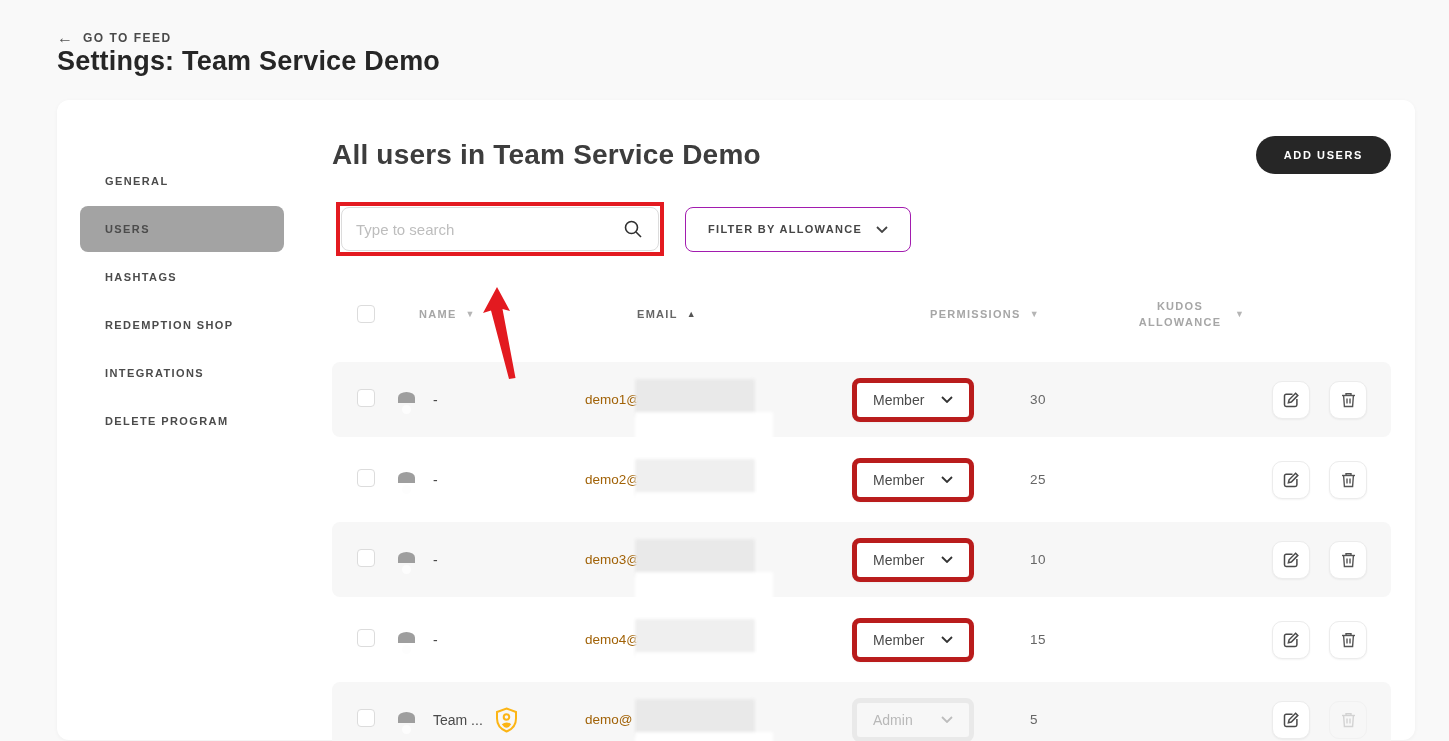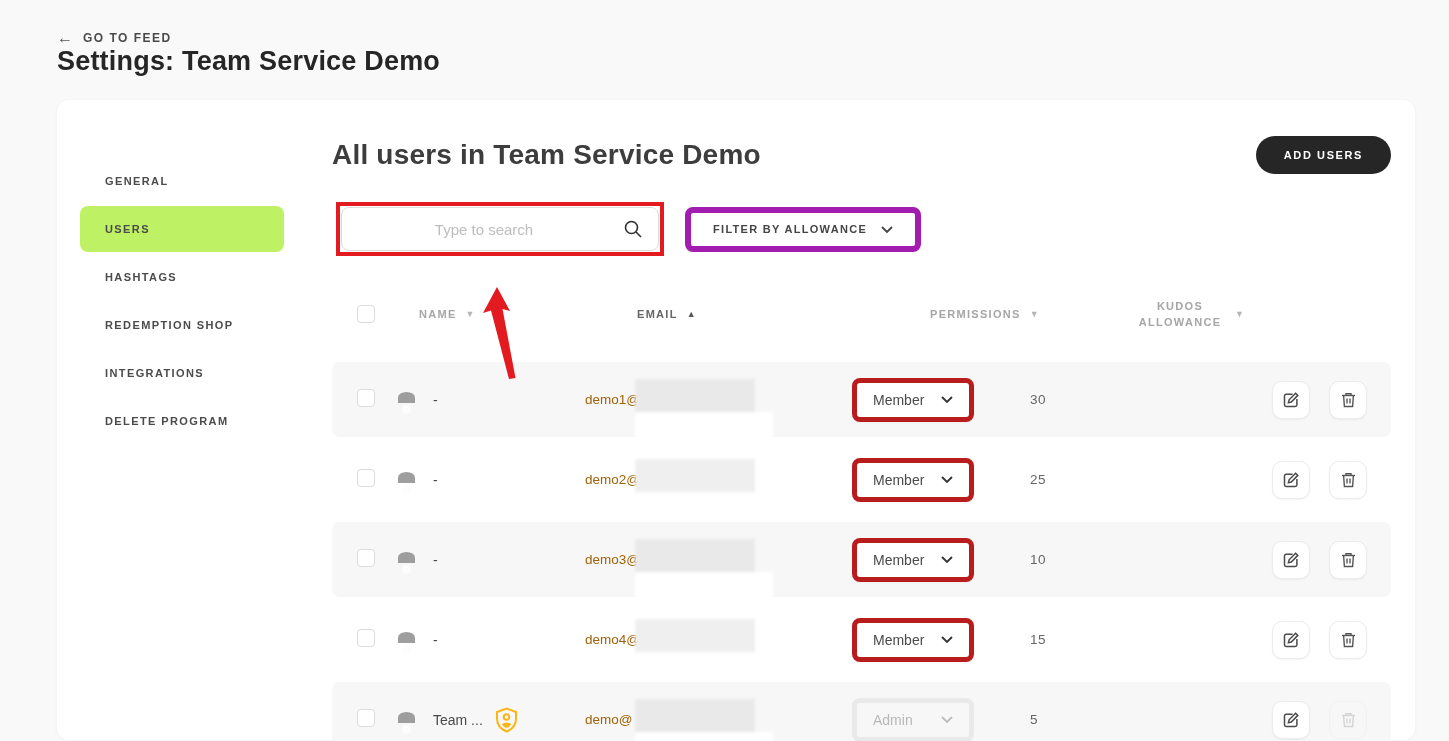--- a/index.html
+++ b/index.html
@@ -16,41 +16,41 @@
   
   .card { position:relative; margin:23px 34px 0 57px; width:1358px; height:640px;
     background:#fff; border-radius:12px; box-shadow:0 1px 4px rgba(0,0,0,0.04);
     display:flex; padding-top:34px; }
 
   
   .sidebar { width:275px; flex:0 0 275px; padding:24px 0 0 23px; }
   .side-item { width:204px; height:46px; display:flex; align-items:center; padding:0 25px;
     border-radius:8px; margin-bottom:2px; font-size:11px; font-weight:bold;
     letter-spacing:1.4px; color:#4b4b4b; cursor:pointer; }
-  .side-item.active { background:#bef264; }
+  .side-item.active { background:#a3a3a3; }
 
   
   .main { flex:1; padding-right:24px; }
   .main-header { display:flex; align-items:center; justify-content:space-between;
     width:1059px; margin-top:2px; }
   .main-heading { font-size:28px; font-weight:bold; color:#3d3d3d; letter-spacing:0.2px; }
   .add-users-btn { height:38px; padding:0 28px; border:none; border-radius:19px;
     background:#262626; color:#fff; font-family:inherit; font-size:11px; font-weight:bold;
     letter-spacing:1.6px; cursor:pointer; }
 
   
   .toolbar { display:flex; align-items:center; margin-top:28px; }
   .search-highlight { border:4px solid #e31a20; padding:1px; margin-left:4px; }
   .search-box { position:relative; width:318px; height:44px; }
   .search-input { width:100%; height:100%; border:1px solid #dcdcdc; border-radius:8px;
-    padding:0 46px 0 14px; font-family:inherit; font-size:15px; color:#555; outline:none;text-align:center; }
+    padding:0 46px 0 14px; font-family:inherit; font-size:15px; color:#555; outline:none; }
   .search-input::placeholder { color:#bdbdbd; }
   .search-icon { position:absolute; right:16px; top:12px; }
   .filter-btn { display:flex; align-items:center; gap:14px; margin-left:21px; height:45px;
-    padding:0 22px; background:#fff; border:6px solid #a21caf; border-radius:8px;
+    padding:0 22px; background:#fff; border:1px solid #a21caf; border-radius:8px;
     font-size:11px; font-weight:bold; letter-spacing:1.3px; color:#454545; cursor:pointer;
     font-family:inherit; }
 
   
   .table { width:1059px; margin-top:40px; position:relative; }
   .thead { display:grid; grid-template-columns:36px 192px 267px 178px 242px 1fr;
     padding-left:25px; align-items:center; height:36px; margin-bottom:30px;gap:26px; }
   .th { display:flex; align-items:center; gap:9px; font-size:11px; font-weight:bold;
     letter-spacing:1.3px; color:#a6a6a6; cursor:pointer; }
   .th.sorted { color:#666; }

